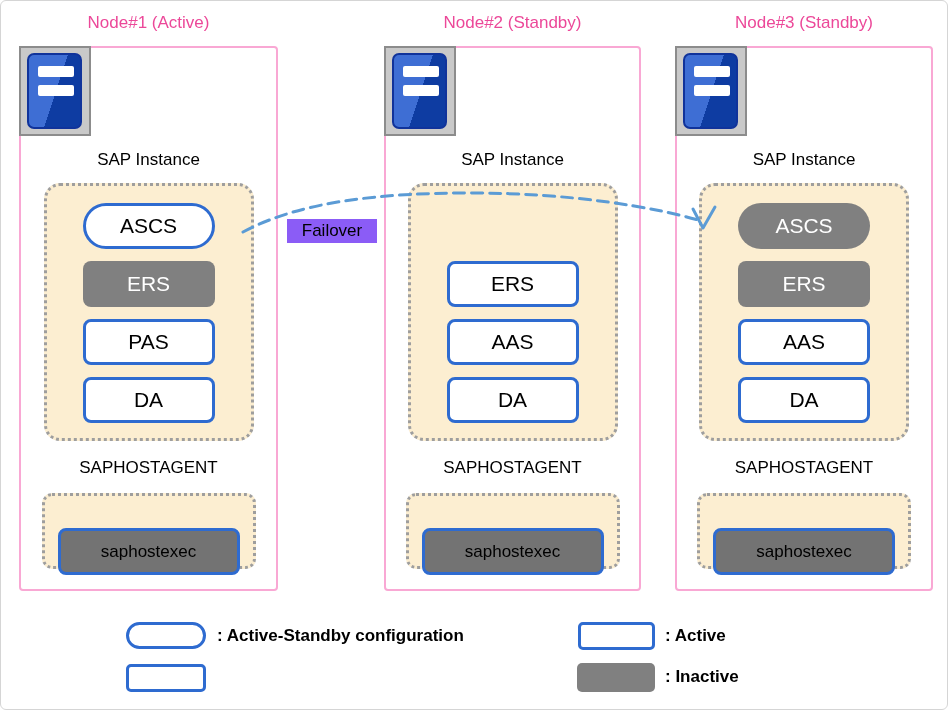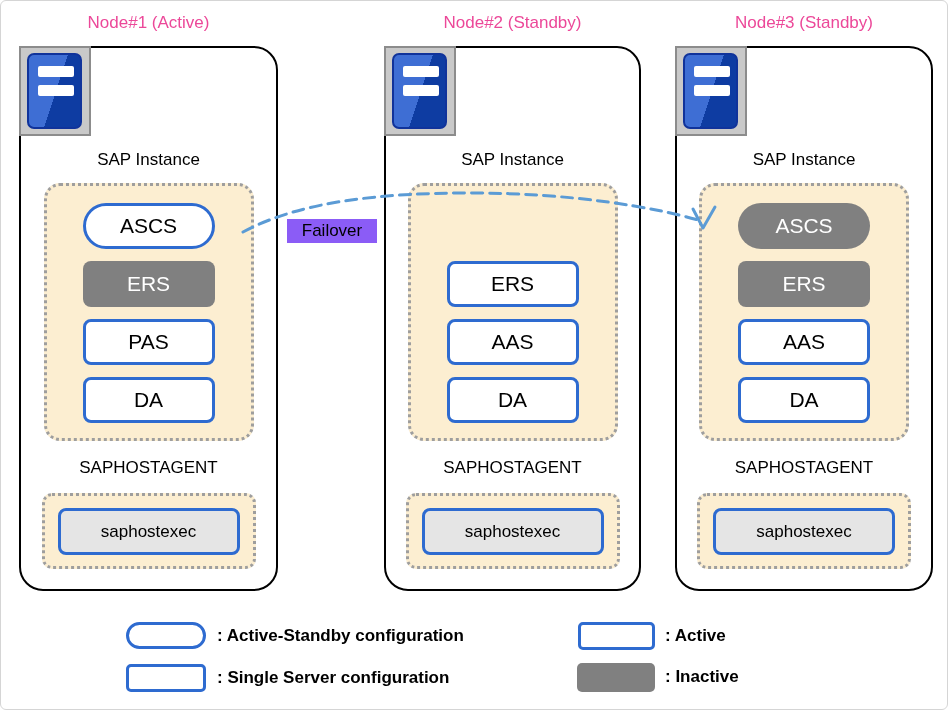--- a/index.html
+++ b/index.html
@@ -12,21 +12,21 @@
     overflow:hidden;
   }
 
   .node-title {
     position:absolute; top:10px; height:24px;
     font-size:17px; text-align:center; line-height:24px; color:#ec4899;
   }
 
   .node {
     position:absolute; top:45px; height:545px;
-    background:#fff; border:2px solid #000000; border-radius:24px;
+    background:#fff; border:2px solid #f9a8d4; border-radius:4px;
   }
 
   .server-icon {
     position:absolute; left:-2px; top:-2px; width:72px; height:90px;
     background:#c9c9c9; border:2px solid #8c8c8c;
   }
   .server-body {
     position:absolute; left:6px; top:5px; width:55px; height:76px;
     background:linear-gradient(108deg,#3e6ed4 52%,#0e3ca2 52%);
     border:2px solid #10339b; border-radius:7px;
@@ -59,22 +59,22 @@
     font-size:21px;
   }
   .r0 { top:155px; } .r1 { top:213px; } .r2 { top:271px; } .r3 { top:329px; }
   .comp.rect-active  { background:#fff; border:3px solid #2e6bd0; border-radius:8px; color:#000; }
   .comp.pill-active  { background:#fff; border:3px solid #2e6bd0; border-radius:23px; color:#000; }
   .comp.rect-inactive{ background:#808080; border:none; border-radius:8px; color:#fff; }
   .comp.pill-inactive{ background:#808080; border:none; border-radius:23px; color:#fff; }
 
   .hostexec {
     position:absolute; left:50%; transform:translateX(-50%);
-    top:460px; width:182px; height:47px;
-    background:#e5e5e5; border:3px solid #2e6bd0; border-radius:8px;
+    top:480px; width:182px; height:47px;
+    background:#737373; border:3px solid #2e6bd0; border-radius:8px;
     display:flex; align-items:center; justify-content:center;
     font-size:17px; color:#000;
   }
 
   .failover-label {
     position:absolute; left:286px; top:218px; width:90px; height:24px;
     font-size:17px; line-height:24px; color:#000; background:#8b5cf6;
     text-align:center;
   }
 
@@ -151,21 +151,20 @@
   <svg class="overlay" viewBox="0 0 948 710" xmlns="http://www.w3.org/2000/svg">
     <path d="M 242 231 C 300 200 380 192 470 192 C 570 192 652 206 697 219" fill="none" stroke="#5b9bd5" stroke-width="3" stroke-dasharray="11 7" stroke-linecap="round"></path>
     <polyline points="692,208 702,227 714,206" fill="none" stroke="#5b9bd5" stroke-width="3" stroke-linecap="round" stroke-linejoin="round"></polyline>
   </svg>
   <div class="failover-label">Failover</div>
 
   <div class="legend-swatch lg-pill-outline" style="left:125px;top:621px;width:80px;height:27px;"></div>
   <div class="legend-text" style="left:216px;top:621px;">: Active-Standby configuration</div>
 
   <div class="legend-swatch lg-rect-outline" style="left:125px;top:663px;width:80px;height:28px;"></div>
-  <div class="legend-text" style="left:216px;top:663px;">: Single Server configuration</div>
 
   <div class="legend-swatch lg-rect-outline" style="left:577px;top:621px;width:77px;height:28px;"></div>
   <div class="legend-text" style="left:664px;top:621px;">: Active</div>
 
   <div class="legend-swatch lg-rect-filled" style="left:576px;top:662px;width:78px;height:29px;"></div>
   <div class="legend-text" style="left:664px;top:662px;">: Inactive</div>
 
 </div>
 
 </body></html>

